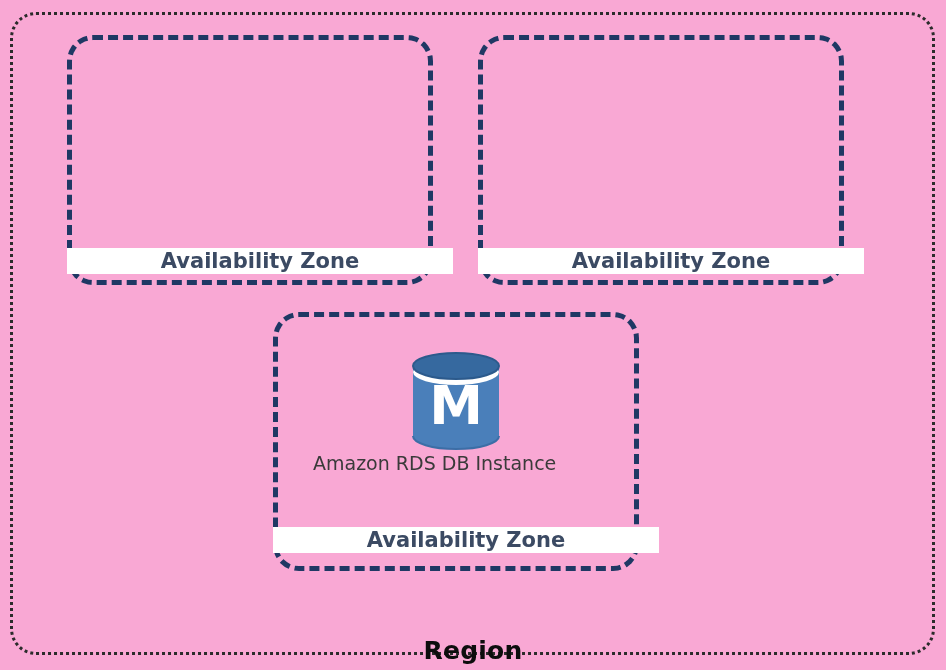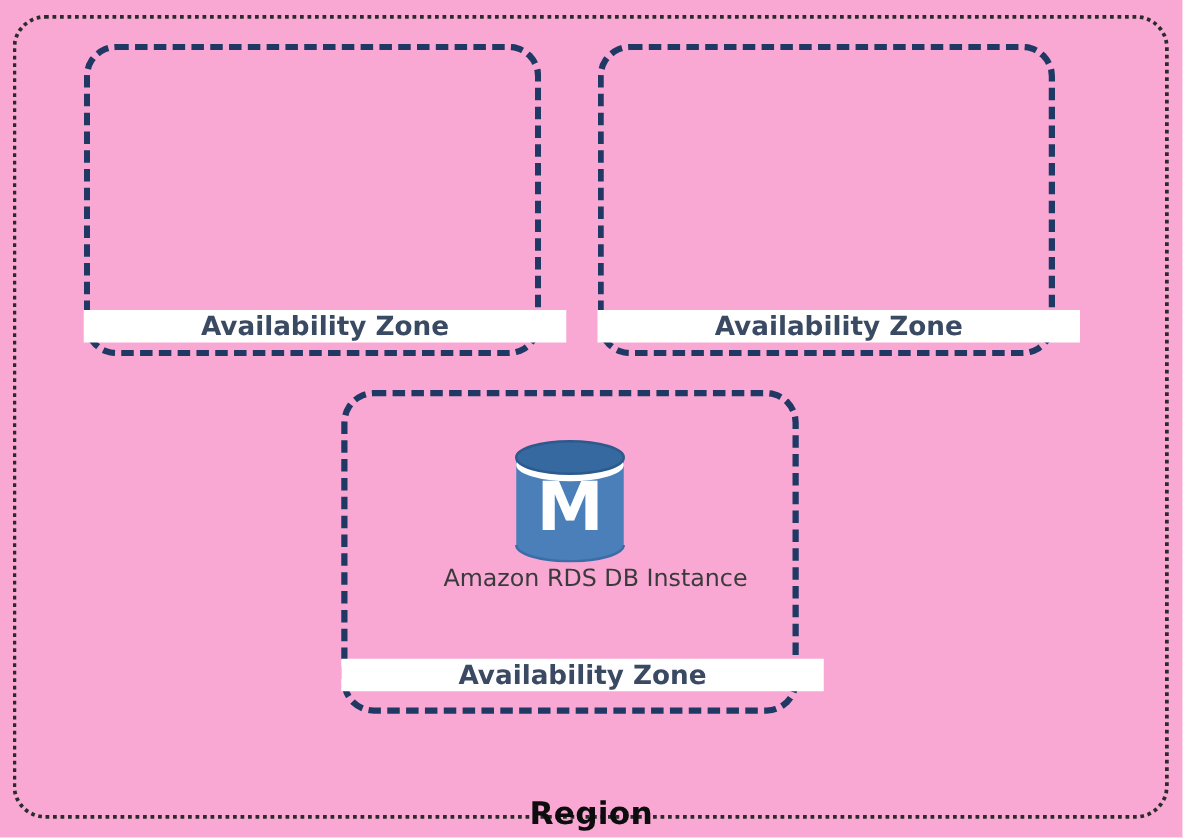--- a/index.html
+++ b/index.html
@@ -90,21 +90,21 @@
     top: 0;
     transform: translateX(-50%);
     width: 92px;
     height: 98px;
   }
   .db-caption {
     position: absolute;
     left: 0;
     top: 100px;
     width: 285px;
-    text-align: right;
+    text-align: left;
     font-size: 19px;
     font-weight: normal;
     color: #3a3a3a;
     white-space: nowrap;
   }
 </style>
 </head>
 <body>
 
 <div id="canvas">

